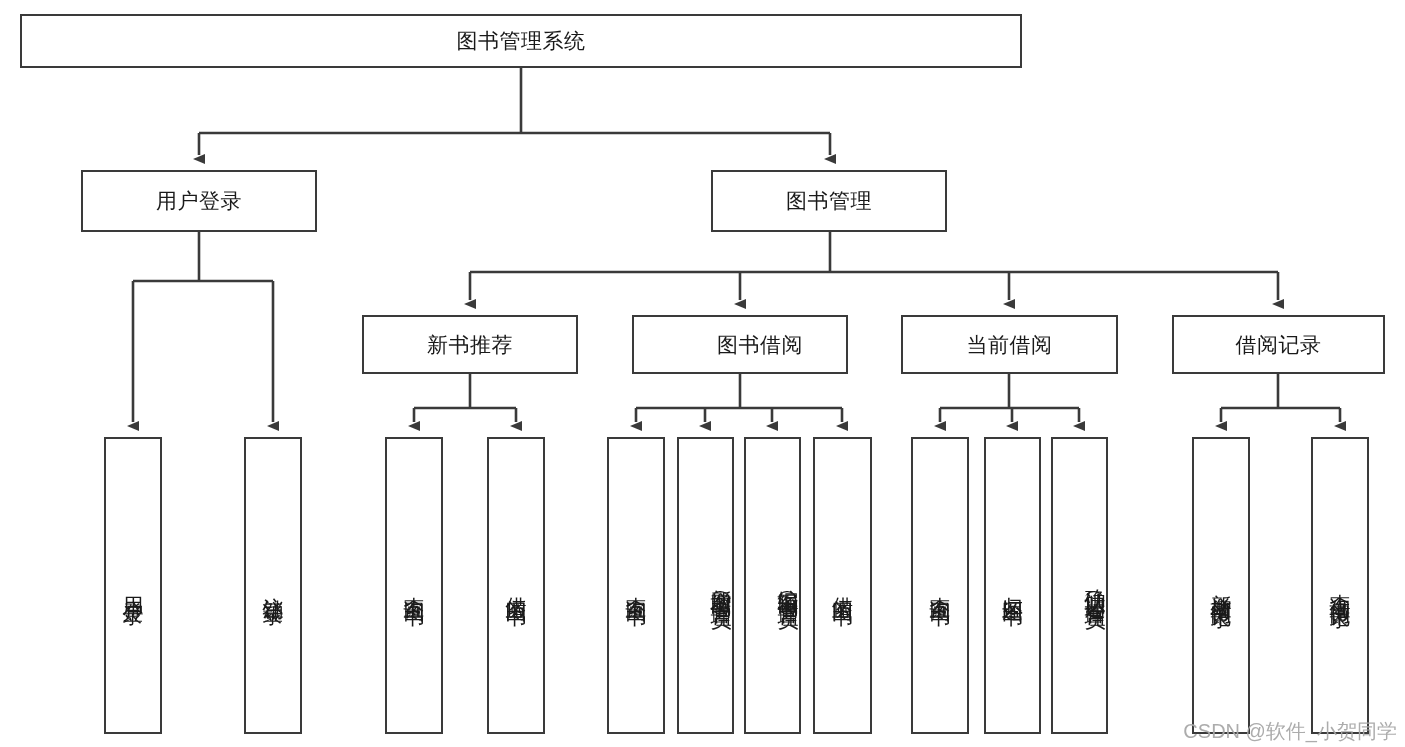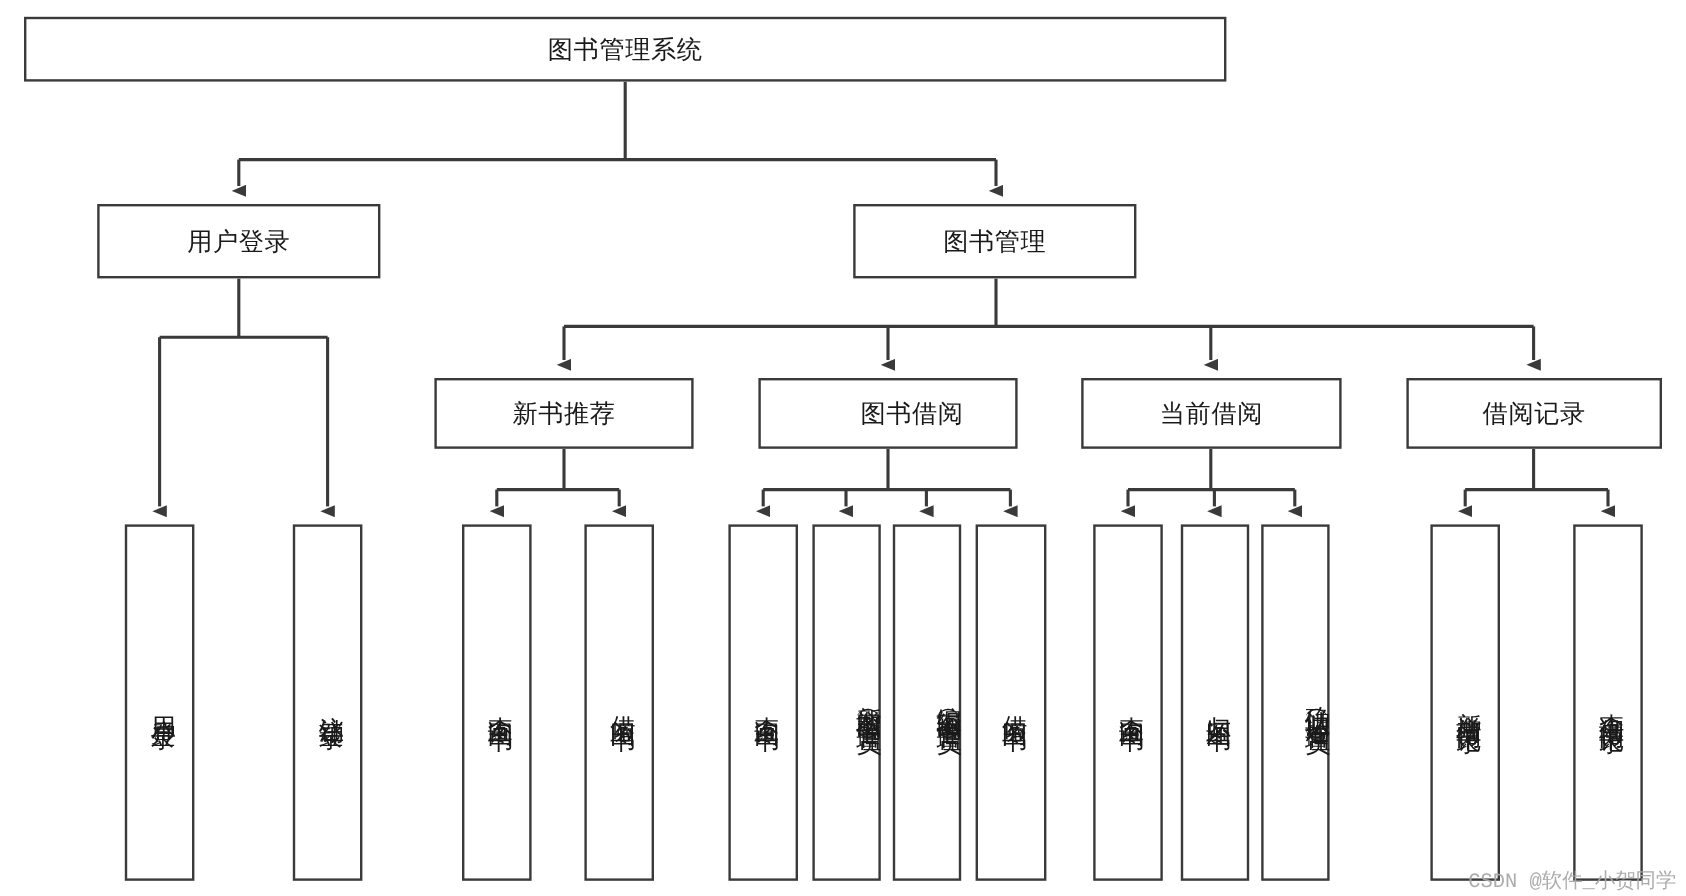--- a/index.html
+++ b/index.html
@@ -9,21 +9,20 @@
   }
   body {
     font-family: "Liberation Sans", "DejaVu Sans", sans-serif;
   }
   #canvas {
     position: relative;
     width: 1405px;
     height: 747px;
     background: #ffffff;
     overflow: hidden;
-    font-family: Liberation Mono, monospace;
   }
   .node {
     position: absolute;
     box-sizing: border-box;
     background: #ffffff;
     border: 2px solid #3a3a3a;
     display: flex;
     align-items: center;
     justify-content: center;
     color: #1a1a1a;
@@ -55,21 +54,21 @@
     left: 0;
     top: 0;
     width: 1405px;
     height: 747px;
     pointer-events: none;
   }
   .watermark {
     position: absolute;
     right: 8px;
     bottom: 2px;
-    font-size: 17px;
+    font-size: 20px;
     color: #a8a8a8;
     white-space: nowrap;
     opacity: 0.95;
   }
 </style>
 </head>
 <body>
 
 <div id="canvas">
 

